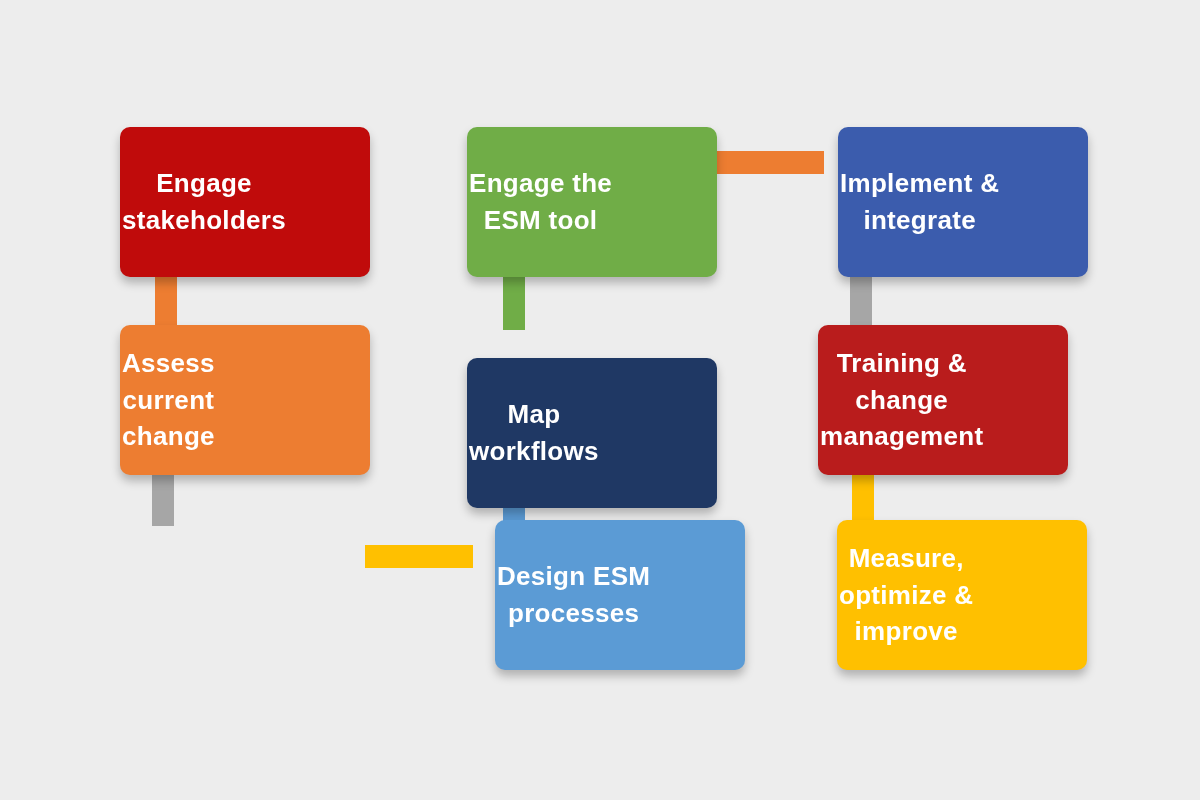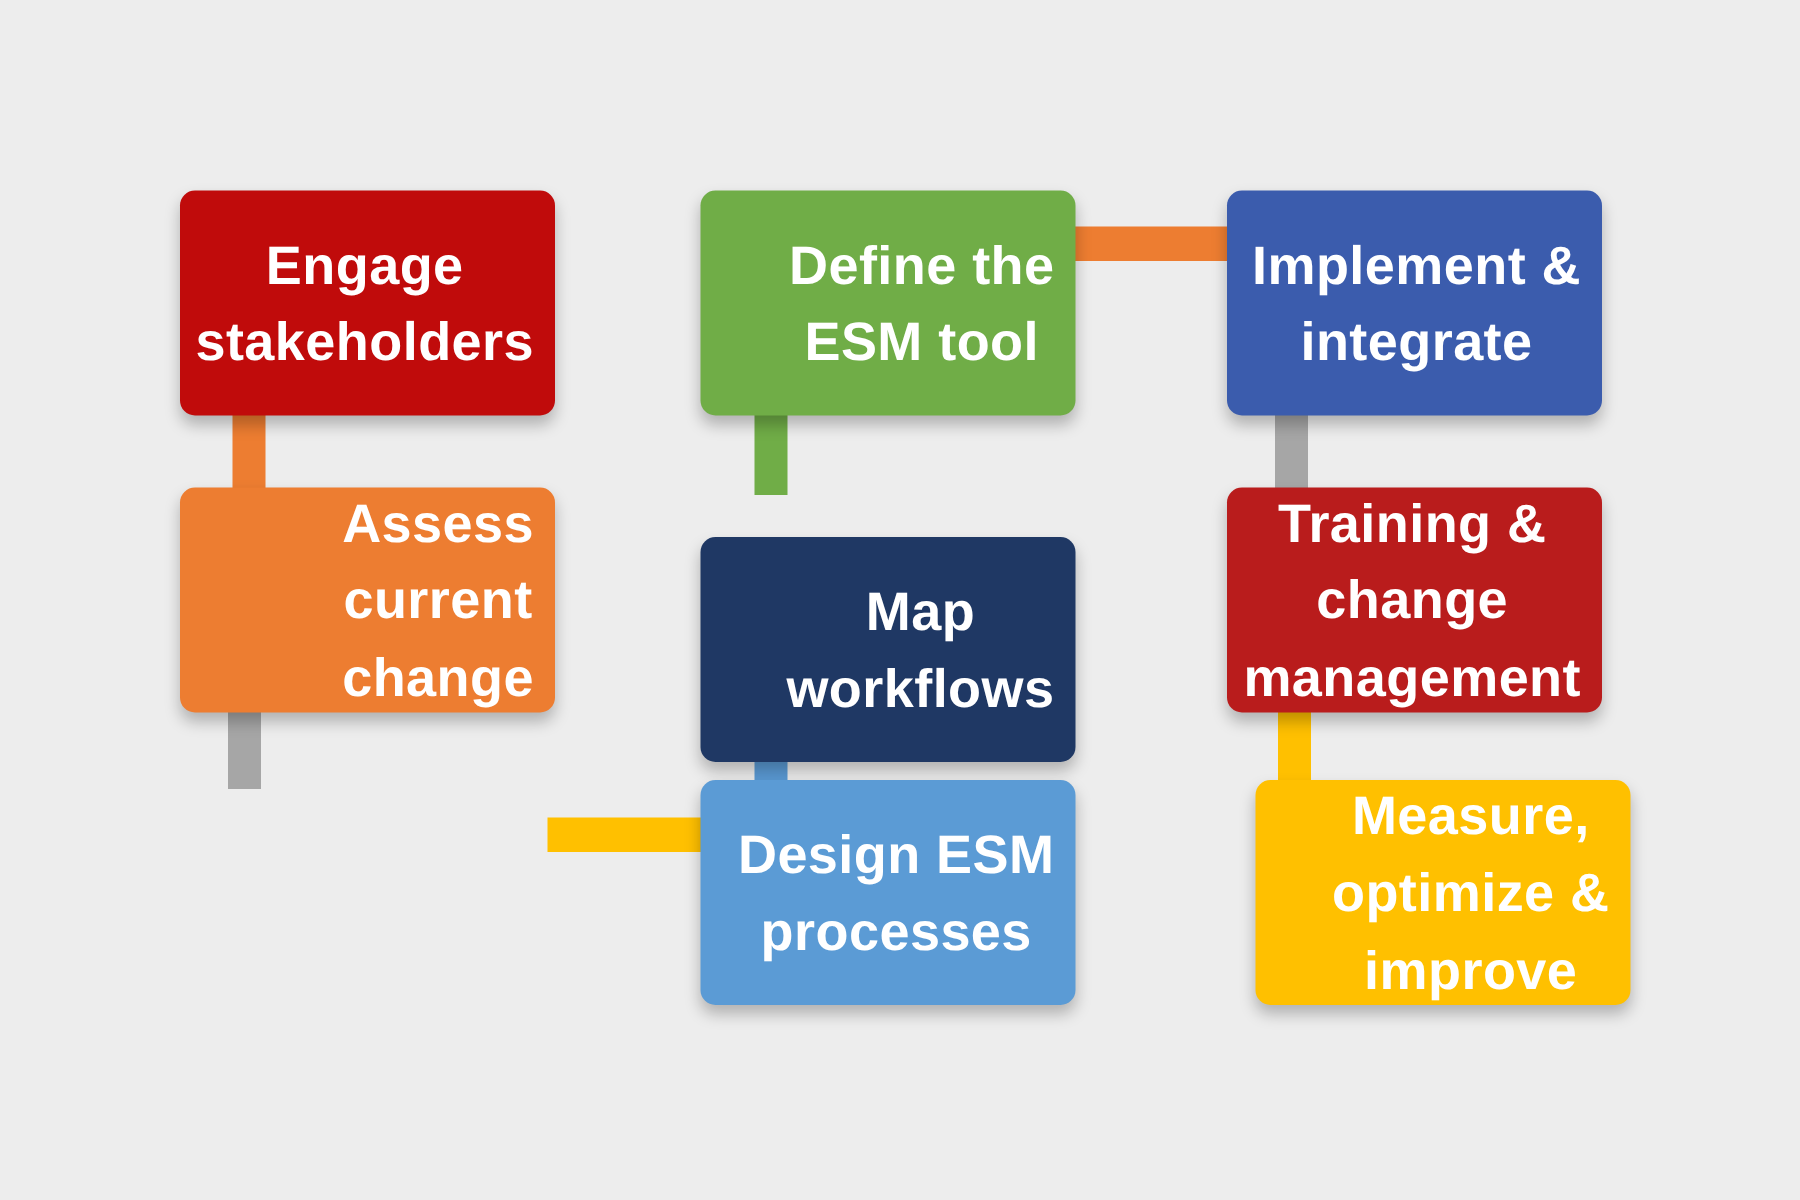--- a/index.html
+++ b/index.html
@@ -16,31 +16,31 @@
     background: #ededed;
     overflow: hidden;
   }
   .box {
     position: absolute;
     width: 250px;
     height: 150px;
     border-radius: 10px;
     display: flex;
     align-items: center;
-    justify-content: flex-end;
+    justify-content: flex-start;
     text-align: center;
     color: #ffffff;
-    font-size: 36px;
+    font-size: 26px;
     font-weight: 700;
     letter-spacing: 0.3px;
     line-height: 1.42;
     white-space: pre-line;
     box-shadow: 0 6px 10px rgba(0,0,0,0.25);
     z-index: 2;
-    padding: 0 14px;
+    padding: 0 2px;
     box-sizing: border-box;
   }
   
   .b1 { left: 120px; top: 127px; }
   .b2 { left: 120px; top: 325px; }
   .b3 { left: 120px; top: 520px; }
   .b4 { left: 467px; top: 127px; }
   .b5 { left: 467px; top: 325px; }
   .b6 { left: 467px; top: 520px; }
   .b7 { left: 818px; top: 127px; }
@@ -79,32 +79,32 @@
   <div class="box b1" style="background-color: rgb(192, 11, 11);">
     <span>Engage
 stakeholders</span>
   </div>
   <div class="box b2" style="background-color: rgb(237, 125, 49);">
     <span>Assess
 current
 change</span>
   </div>
   <div class="box b4" style="background-color: rgb(112, 173, 71);">
-    <span>Define the
+    <span>Engage the
 ESM tool</span>
   </div>
   <div class="box b5" style="background-color: rgb(31, 56, 100); margin-top: 33px;">
     <span>Map
 workflows</span>
   </div>
-  <div class="box b6" style="background-color: rgb(91, 155, 213);">
+  <div class="box b6" style="background-color: rgb(91, 155, 213); margin-left: 28px;">
     <span>Design ESM
 processes</span>
   </div>
-  <div class="box b7" style="background-color: rgb(59, 92, 173);">
+  <div class="box b7" style="background-color: rgb(59, 92, 173); margin-left: 20px;">
     <span>Implement &amp;
 integrate</span>
   </div>
   <div class="box b8" style="background-color: #b91c1c;">
     <span>Training &amp;
 change
 management</span>
   </div>
   <div class="box b9" style="background-color: rgb(255, 192, 0); margin-left: 19px;">
     <span>Measure,

